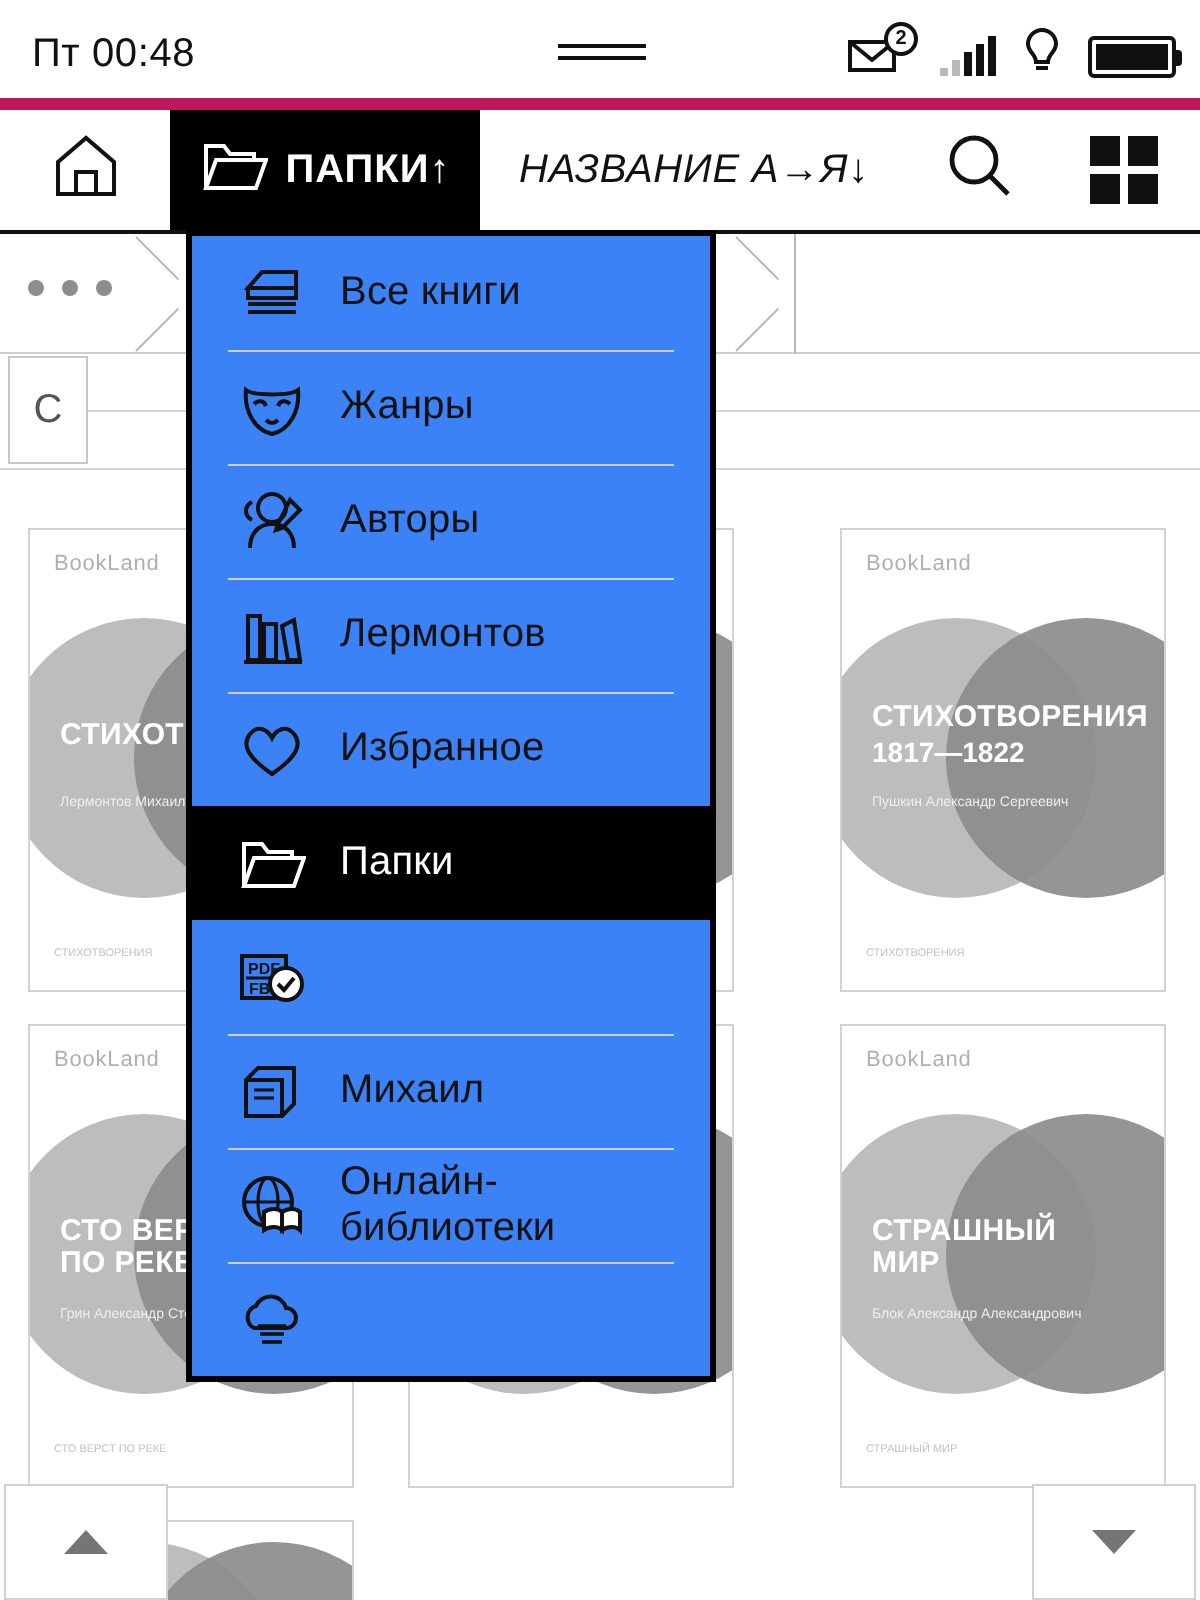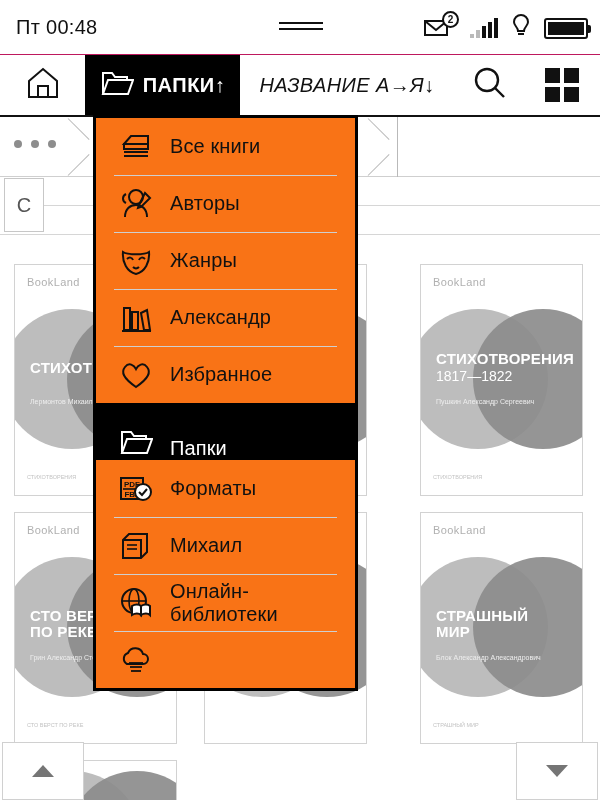--- a/index.html
+++ b/index.html
@@ -8,21 +8,21 @@
     background: #ffffff;
     font-family: "Liberation Sans", sans-serif;
     color: #111;
     overflow: hidden;
   }
   #screen { position: relative; width: 600px; height: 800px; background: #fff; }
 
   
   #statusbar {
     position: absolute; left: 0; top: 0; width: 600px; height: 55px;
-    border-bottom: 1px solid #be185d;
+    border-bottom: 6px solid #be185d;
   }
   #status-clock {
     position: absolute; left: 16px; top: 16px;
     font-size: 20px; letter-spacing: 0.3px; color: #111;
   }
   #status-center {
     position: absolute; left: 279px; top: 22px; width: 44px; height: 10px;
   }
   #status-center i { display: block; height: 2px; background: #111; margin-bottom: 4px; }
   #status-right {
@@ -119,21 +119,21 @@
     position: absolute; border-radius: 50%;
   }
   .circ-l { left: -13px; top: 44px; width: 140px; height: 140px; background: #bdbdbd; }
   .circ-r { left: 52px; top: 44px; width: 140px; height: 140px; background: #8c8c8c; opacity: .92; }
   .cover .title {
     position: absolute; left: 15px; top: 95px; width: 150px;
     color: #fff; font-size: 15px; font-weight: 700; line-height: 1.05; letter-spacing: .2px;
   }
   .cover .subtitle {
     position: absolute; left: 15px; top: 100px; width: 150px;
-    color: #fff; font-size: 14px; font-weight: 400; line-height: 1.05;
+    color: #fff; font-size: 14px; font-weight: 700; line-height: 1.05;
   }
   .cover .author {
     position: absolute; left: 15px; width: 150px; top: 132px;
     color: #eee; font-size: 7px; line-height: 1.35;
   }
   .cover .foot {
     position: absolute; left: 12px; bottom: 14px; width: 130px;
     color: #c3c3c3; font-size: 5.5px; line-height: 1.5;
   }
 
@@ -149,28 +149,28 @@
   .tri-up { width: 0; height: 0; border-left: 11px solid transparent; border-right: 11px solid transparent; border-bottom: 12px solid #757575; }
   .tri-down { width: 0; height: 0; border-left: 11px solid transparent; border-right: 11px solid transparent; border-top: 12px solid #757575; }
 
   
   #menu {
     position: absolute; left: 93px; top: 115px; width: 265px;
     background: #fff; border: 3px solid #000; z-index: 50;
   }
   .menu-item {
     position: relative; height: 57px; display: flex; align-items: center;
-    padding-left: 22px; gap: 16px; background: #f97316;
+    padding-left: 22px; gap: 16px; background: #3b82f6;
   }
   .menu-item + .menu-item:before {
     content: ""; position: absolute; left: 18px; right: 18px; top: 0; height: 1px; background: #cfcfcf;
   }
   .menu-item .mlabel { font-size: 20px; color: #111; letter-spacing: .1px; }
   .menu-item .mico { width: 36px; height: 36px; display: flex; align-items: center; justify-content: center; flex: 0 0 36px; }
-  .menu-item.selected { background: #000; align-items: flex-end; }
+  .menu-item.selected { background: #000; }
   .menu-item.selected .mlabel { color: #fff; }
   .menu-item.selected:before { display: none; }
   .menu-item.selected + .menu-item:before { display: none; }
 </style>
 </head>
 <body>
 
 <div id="screen">
 
   <div id="statusbar">
@@ -359,52 +359,52 @@
           <path d="M5 12 L29 12 L29 17 L5 17 Z" fill="none" stroke="#111" stroke-width="2"></path>
           <path d="M5 20 L29 20" stroke="#111" stroke-width="2"></path>
           <path d="M5 24 L29 24" stroke="#111" stroke-width="2"></path>
         </svg>
       </span>
       <span class="mlabel">Все книги</span>
     </div>
 
     <div class="menu-item">
       <span class="mico">
+        <svg width="34" height="30" viewBox="0 0 34 30">
+          <path d="M4 6 c4 3 22 3 26 0 c1 10-4 20-13 22 C8 26 3 16 4 6 Z" fill="none" stroke="#111" stroke-width="2"></path>
+          <path d="M8 13 c2-2 5-2 6 1" fill="none" stroke="#111" stroke-width="2"></path>
+          <path d="M20 14 c1-3 4-3 6-1" fill="none" stroke="#111" stroke-width="2"></path>
+          <path d="M14 21 c2 2 4 2 6 0" fill="none" stroke="#111" stroke-width="2"></path>
+        </svg>
+      </span>
+      <span class="mlabel">Жанры</span>
+    </div>
+
+    <div class="menu-item">
+      <span class="mico">
         <svg width="34" height="32" viewBox="0 0 34 32">
           <circle cx="17" cy="9" r="7" fill="none" stroke="#111" stroke-width="2"></circle>
           <path d="M6 29 c0-8 5-12 11-12 c6 0 11 4 11 12" fill="none" stroke="#111" stroke-width="2"></path>
           <path d="M7 6 c-4 2-4 7 0 9" fill="none" stroke="#111" stroke-width="2"></path>
           <path d="M26 5 L31 10 L22 19 L19 20 L20 17 Z" fill="none" stroke="#111" stroke-width="2"></path>
         </svg>
       </span>
       <span class="mlabel">Авторы</span>
     </div>
 
     <div class="menu-item">
       <span class="mico">
-        <svg width="34" height="30" viewBox="0 0 34 30">
-          <path d="M4 6 c4 3 22 3 26 0 c1 10-4 20-13 22 C8 26 3 16 4 6 Z" fill="none" stroke="#111" stroke-width="2"></path>
-          <path d="M8 13 c2-2 5-2 6 1" fill="none" stroke="#111" stroke-width="2"></path>
-          <path d="M20 14 c1-3 4-3 6-1" fill="none" stroke="#111" stroke-width="2"></path>
-          <path d="M14 21 c2 2 4 2 6 0" fill="none" stroke="#111" stroke-width="2"></path>
-        </svg>
-      </span>
-      <span class="mlabel">Жанры</span>
-    </div>
-
-    <div class="menu-item">
-      <span class="mico">
         <svg width="34" height="32" viewBox="0 0 34 32">
           <rect x="5" y="6" width="6" height="22" fill="none" stroke="#111" stroke-width="2"></rect>
           <rect x="13" y="10" width="6" height="18" fill="none" stroke="#111" stroke-width="2"></rect>
           <path d="M22 11 L28 8 L31 28 L25 28 Z" fill="none" stroke="#111" stroke-width="2"></path>
           <path d="M3 29 L32 29" stroke="#111" stroke-width="2"></path>
         </svg>
       </span>
-      <span class="mlabel">Александр</span>
+      <span class="mlabel">Лермонтов</span>
     </div>
 
     <div class="menu-item">
       <span class="mico">
         <svg width="34" height="30" viewBox="0 0 34 30">
           <path d="M17 27 C4 18 2 12 6 7 c4-5 9-2 11 2 c2-4 7-7 11-2 c4 5 2 11-11 20 Z" fill="none" stroke="#111" stroke-width="2"></path>
         </svg>
       </span>
       <span class="mlabel">Избранное</span>
     </div>
@@ -423,21 +423,20 @@
       <span class="mico">
         <svg width="36" height="30" viewBox="0 0 36 30">
           <rect x="3" y="4" width="22" height="21" fill="none" stroke="#111" stroke-width="2"></rect>
           <text x="14" y="13" font-size="8" font-family="Liberation Sans, sans-serif" font-weight="700" text-anchor="middle" fill="#111">PDF</text>
           <path d="M5 15 L23 15" stroke="#111" stroke-width="1.6"></path>
           <text x="14" y="23" font-size="8" font-family="Liberation Sans, sans-serif" font-weight="700" text-anchor="middle" fill="#111">FB2</text>
           <circle cx="25" cy="18" r="8" fill="#fff" stroke="#111" stroke-width="2"></circle>
           <path d="M21 18 L24 21 L29 15" fill="none" stroke="#111" stroke-width="2"></path>
         </svg>
       </span>
-      <span class="mlabel">Форматы</span>
     </div>
 
     <div class="menu-item">
       <span class="mico">
         <svg width="34" height="32" viewBox="0 0 34 32">
           <path d="M4 10 L10 4 L28 4 L28 22 L22 28 L4 28 Z" fill="none" stroke="#111" stroke-width="2"></path>
           <path d="M4 10 L22 10 L22 28" fill="none" stroke="#111" stroke-width="2"></path>
           <path d="M8 15 L18 15" stroke="#111" stroke-width="1.6"></path>
           <path d="M8 19 L18 19" stroke="#111" stroke-width="1.6"></path>
         </svg>

